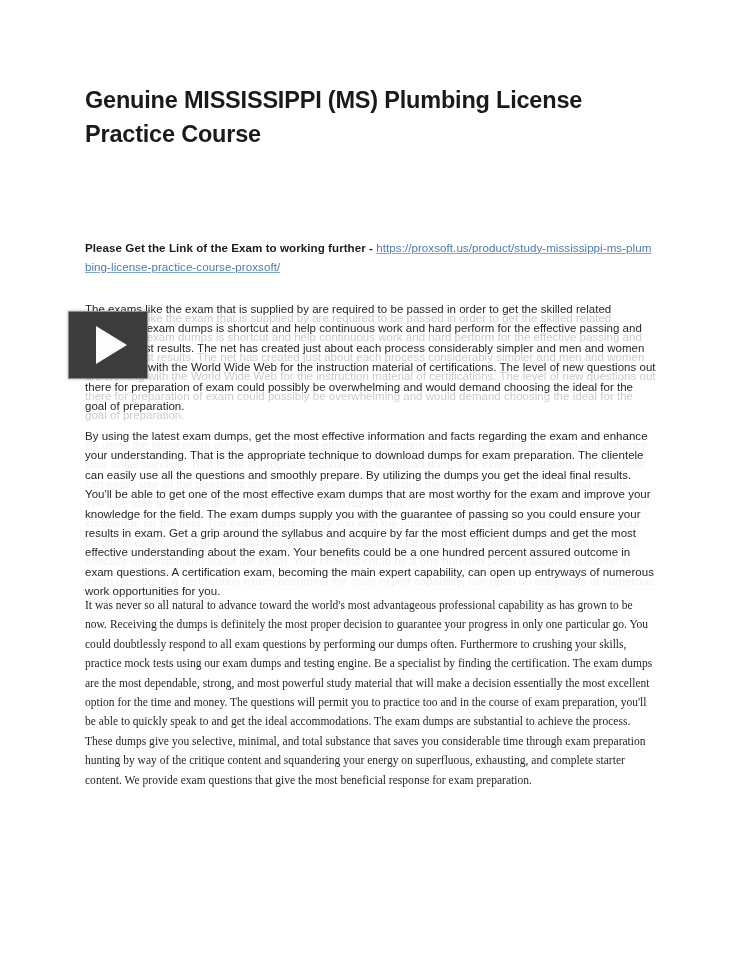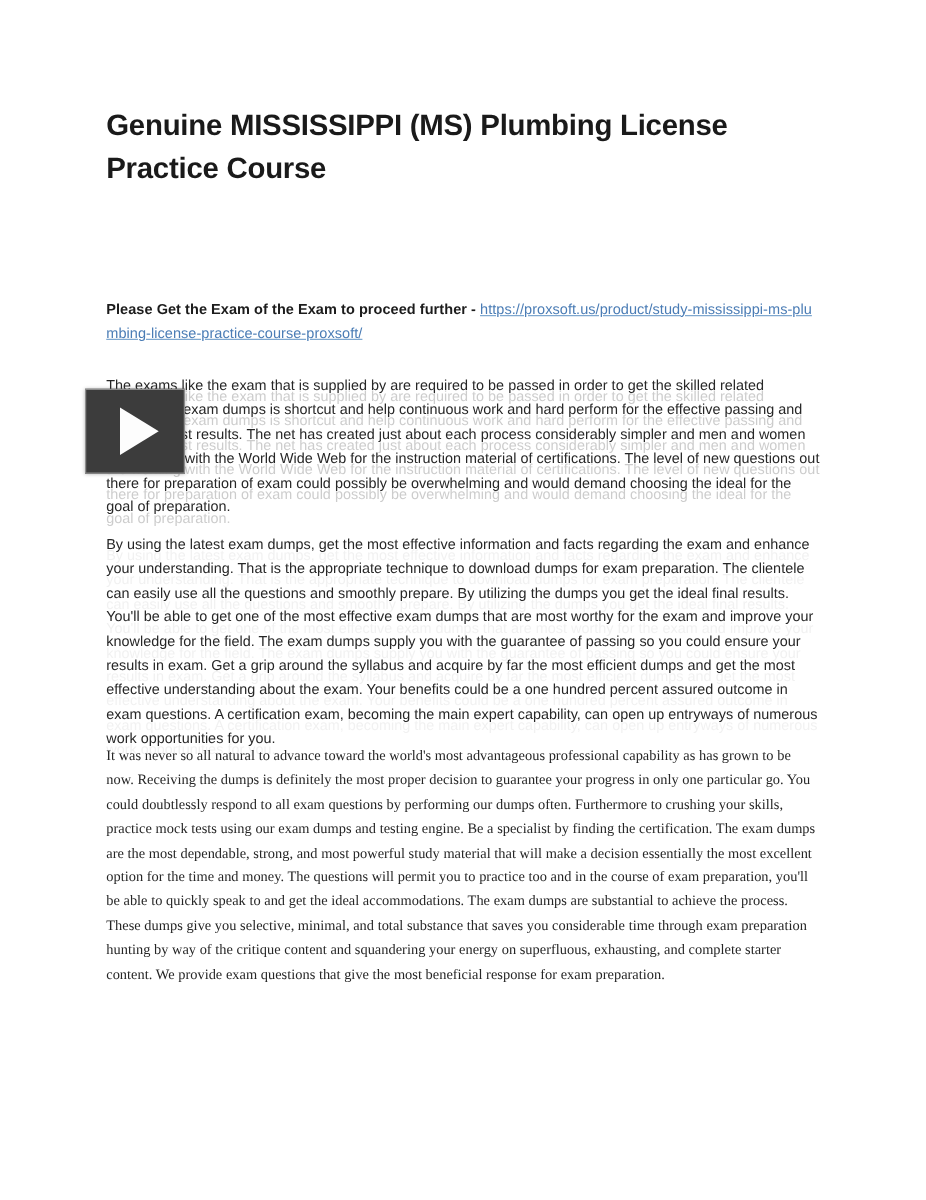--- a/index.html
+++ b/index.html
@@ -131,21 +131,21 @@
 </style>
 </head>
 <body>
 
 <div id="page">
   <div id="content">
 
     <h1 class="doc-title">Genuine MISSISSIPPI (MS) Plumbing License Practice Course</h1>
 
     <p class="link-block">
-      <span class="link-lead">Please Get the Exam of the Exam to proceed further - </span><a class="exam-link" href="#">https://proxsoft.us/product/study-mississippi-ms-plumbing-license-practice-course-proxsoft/</a>
+      <span class="link-lead">Please Get the Link of the Exam to working further - </span><a class="exam-link" href="#">https://proxsoft.us/product/study-mississippi-ms-plumbing-license-practice-course-proxsoft/</a>
     </p>
 
     <p class="para-ghost" id="para-1-ghost">The exams like the exam that is supplied by are required to be passed in order to get the skilled related certification exam dumps is shortcut and help continuous work and hard perform for the effective passing and preferred test results. The net has created just about each process considerably simpler and men and women are working with the World Wide Web for the instruction material of certifications. The level of new questions out there for preparation of exam could possibly be overwhelming and would demand choosing the ideal for the goal of preparation.</p>
 
     <p class="para" id="para-1">The exams like the exam that is supplied by are required to be passed in order to get the skilled related certification exam dumps is shortcut and help continuous work and hard perform for the effective passing and preferred test results. The net has created just about each process considerably simpler and men and women are working with the World Wide Web for the instruction material of certifications. The level of new questions out there for preparation of exam could possibly be overwhelming and would demand choosing the ideal for the goal of preparation.</p>
 
     <p class="para-ghost" id="para-2-ghost">By using the latest exam dumps, get the most effective information and facts regarding the exam and enhance your understanding. That is the appropriate technique to download dumps for exam preparation. The clientele can easily use all the questions and smoothly prepare. By utilizing the dumps you get the ideal final results. You'll be able to get one of the most effective exam dumps that are most worthy for the exam and improve your knowledge for the field. The exam dumps supply you with the guarantee of passing so you could ensure your results in exam. Get a grip around the syllabus and acquire by far the most efficient dumps and get the most effective understanding about the exam. Your benefits could be a one hundred percent assured outcome in exam questions. A certification exam, becoming the main expert capability, can open up entryways of numerous work opportunities for you.</p>
 
     <p class="para" id="para-2">By using the latest exam dumps, get the most effective information and facts regarding the exam and enhance your understanding. That is the appropriate technique to download dumps for exam preparation. The clientele can easily use all the questions and smoothly prepare. By utilizing the dumps you get the ideal final results. You'll be able to get one of the most effective exam dumps that are most worthy for the exam and improve your knowledge for the field. The exam dumps supply you with the guarantee of passing so you could ensure your results in exam. Get a grip around the syllabus and acquire by far the most efficient dumps and get the most effective understanding about the exam. Your benefits could be a one hundred percent assured outcome in exam questions. A certification exam, becoming the main expert capability, can open up entryways of numerous work opportunities for you.</p>
 

